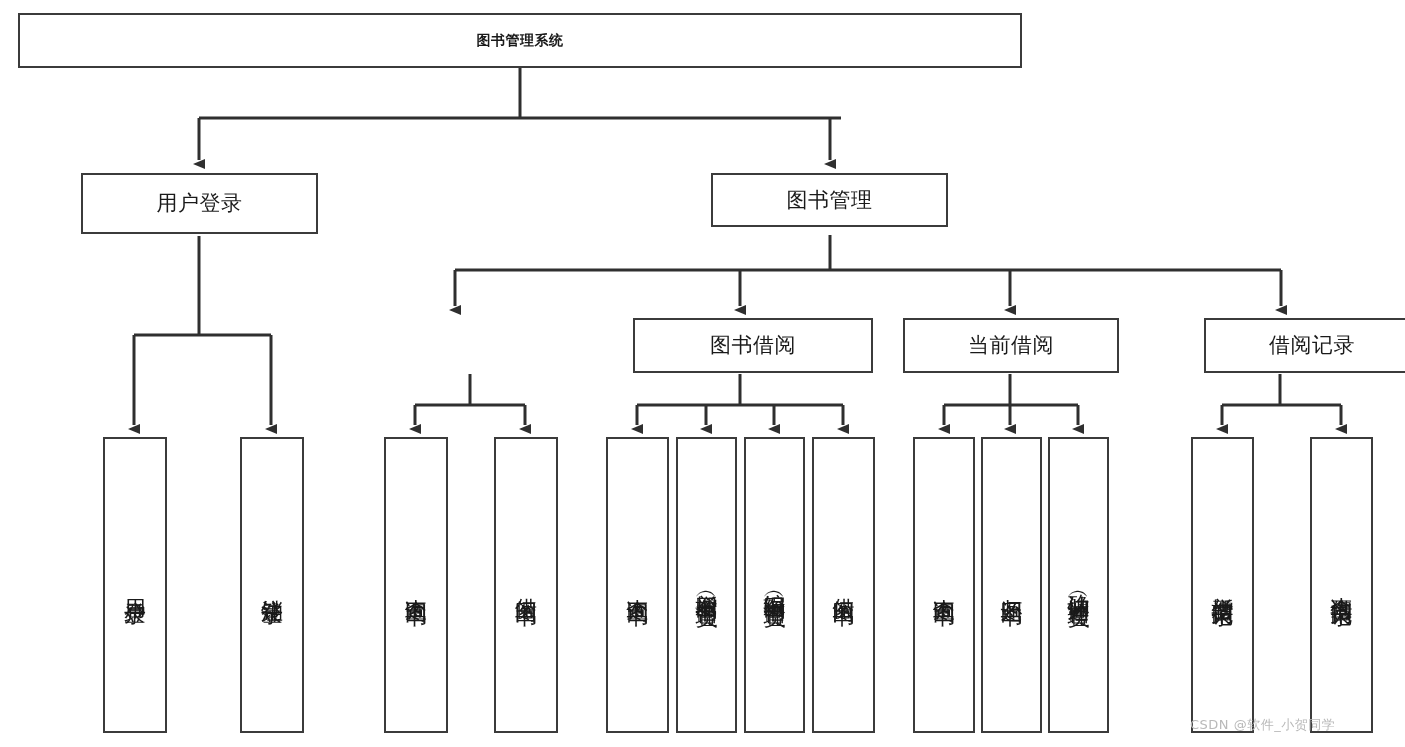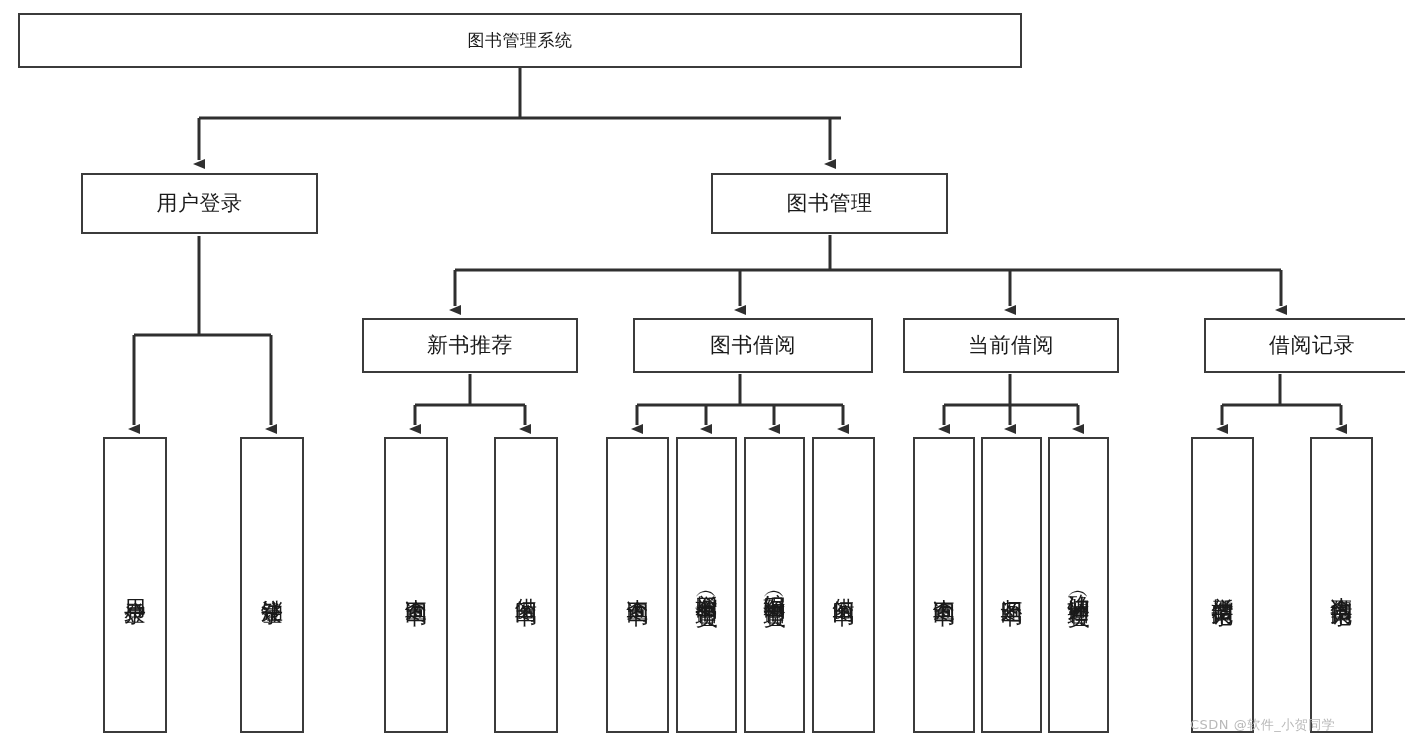--- a/index.html
+++ b/index.html
@@ -38,21 +38,21 @@
     display: block;
     text-align: center;
     line-height: 1.25;
     white-space: nowrap;
   }
   
   .node.horiz .label {
     font-size: 21px;
     letter-spacing: 0.5px;
   }
-  .node.root .label { font-size: 17px; }
+  .node.root .label { font-size: 14px; font-weight: bold; }
   
   .node.vert {
     align-items: center;
     justify-content: center;
   }
   .node.vert .label {
     writing-mode: vertical-rl;
     text-orientation: upright;
     font-size: 22px;
     line-height: 1.08;
@@ -124,27 +124,24 @@
     </g>
   </svg>
 
   <div class="node horiz root" style="left:18px; top:13px; width:1004px; height:55px;">
     <span class="label">图书管理系统</span>
   </div>
 
   <div class="node horiz" style="left:81px; top:173px; width:237px; height:61px;">
     <span class="label">用户登录</span>
   </div>
-  <div class="node horiz" style="left:711px; top:173px; width:237px; height:61px;">
+  <div class="node horiz" style="left:711px; top:173px; width:237px; height:54px;">
     <span class="label">图书管理</span>
   </div>
 
-  <div class="node horiz" style="left:362px; top:318px; width:216px; height:55px;">
-    <span class="label">新书推荐</span>
-  </div>
   <div class="node horiz" style="left:633px; top:318px; width:240px; height:55px;">
     <span class="label">图书借阅</span>
   </div>
   <div class="node horiz" style="left:903px; top:318px; width:216px; height:55px;">
     <span class="label">当前借阅</span>
   </div>
   <div class="node horiz" style="left:1172px; top:318px; width:216px; height:55px;margin-left:32px;">
     <span class="label">借阅记录</span>
   </div>
 

